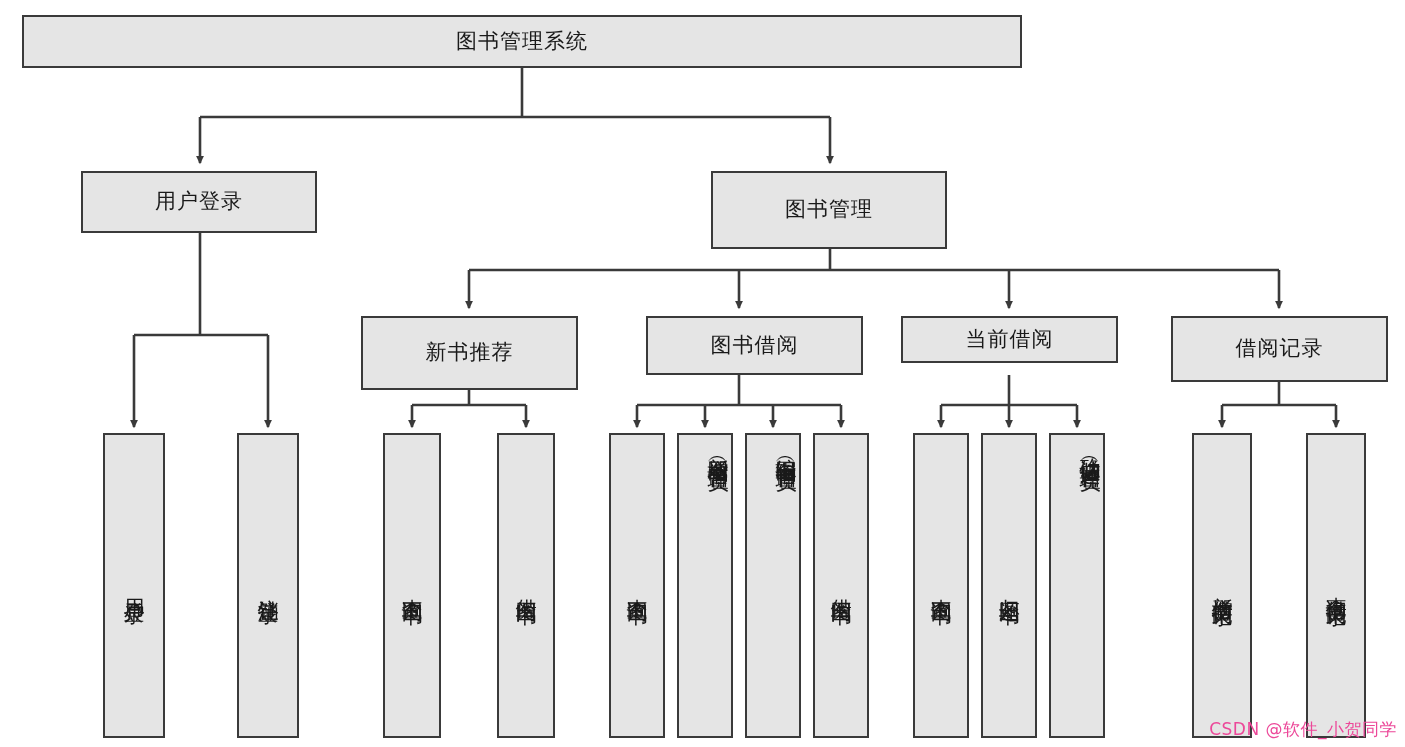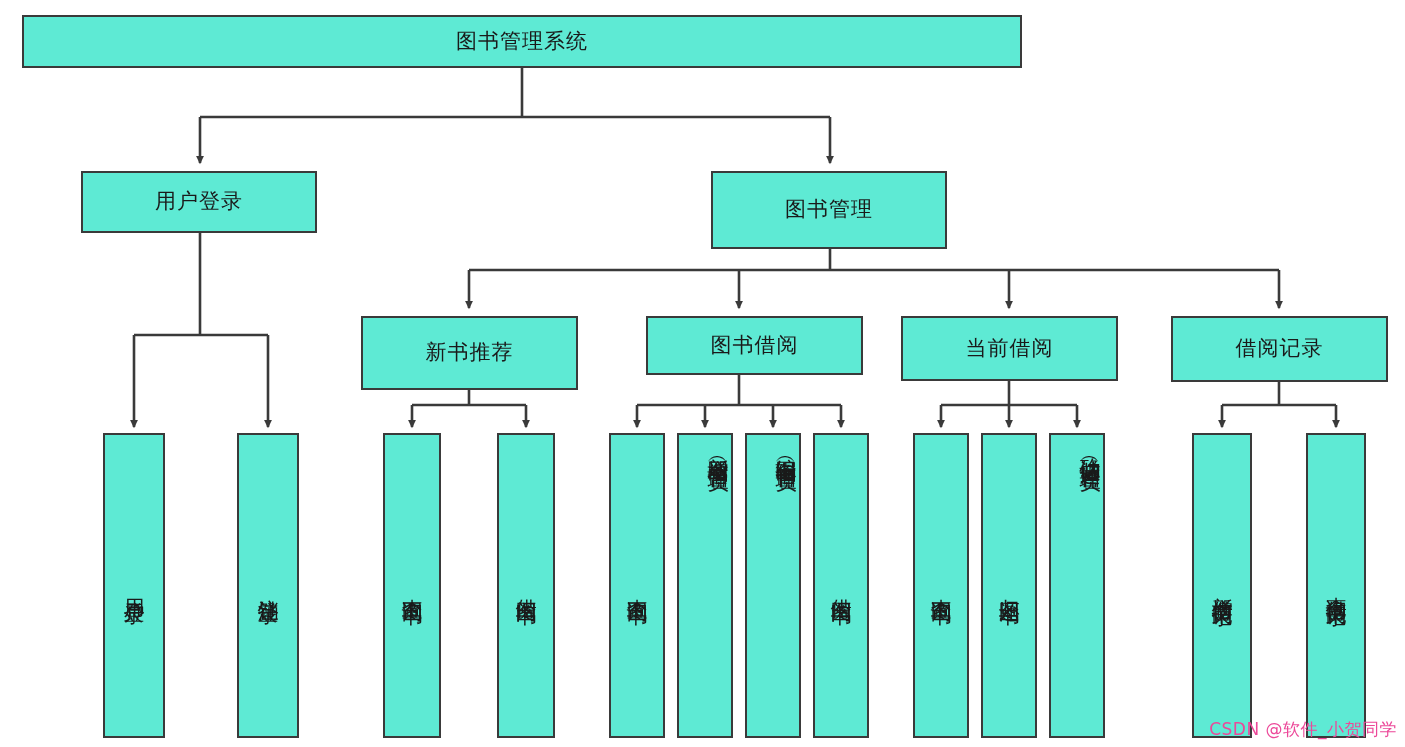--- a/index.html
+++ b/index.html
@@ -23,21 +23,21 @@
     left: 0;
     top: 0;
     width: 1405px;
     height: 747px;
     pointer-events: none;
   }
   .node {
     position: absolute;
     box-sizing: border-box;
     border: 2px solid #3a3a3a;
-    background: #5eead4;
+    background: #e5e5e5;
     display: flex;
     align-items: center;
     justify-content: center;
     color: #1a1a1a;
     z-index: 2;
   }
   .node-h {
     font-size: 21px;
     letter-spacing: 1px;
     line-height: 1.2;
@@ -141,21 +141,21 @@
   <div class="node node-h" style="left:711px; top:171px; width:236px; height:78px;">
     <span>图书管理</span>
   </div>
 
   <div class="node node-h" style="left:361px; top:316px; width:217px; height:74px;">
     <span>新书推荐</span>
   </div>
   <div class="node node-h" style="left:646px; top:316px; width:217px; height:59px;">
     <span>图书借阅</span>
   </div>
-  <div class="node node-h" style="left:901px; top:316px; width:217px; height:65px;">
+  <div class="node node-h" style="left:901px; top:316px; width:217px; height:47px;">
     <span>当前借阅</span>
   </div>
   <div class="node node-h" style="left:1171px; top:316px; width:217px; height:66px;">
     <span>借阅记录</span>
   </div>
 
   <div class="node node-v align-mid" style="left:103px; top:433px; width:62px; height:305px;">
     <span class="vtext">用户登录</span>
   </div>
   <div class="node node-v align-mid" style="left:237px; top:433px; width:62px; height:305px;">

